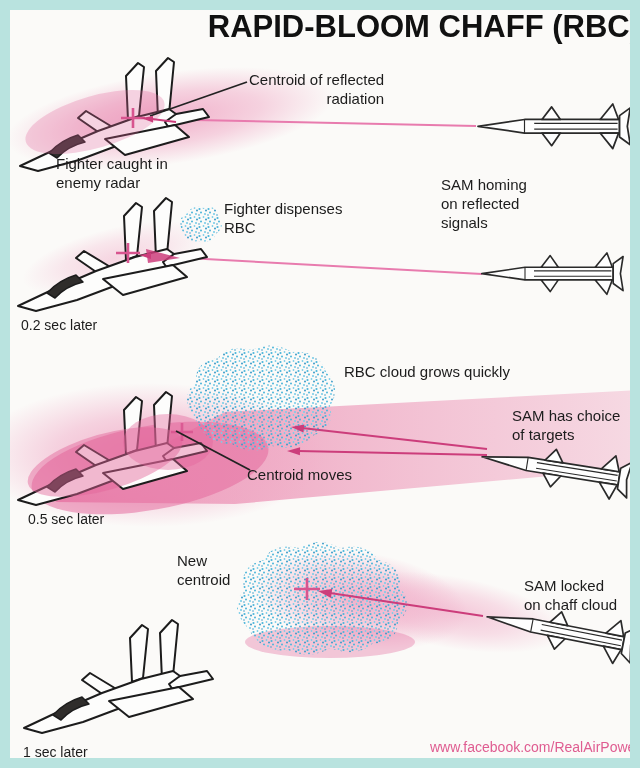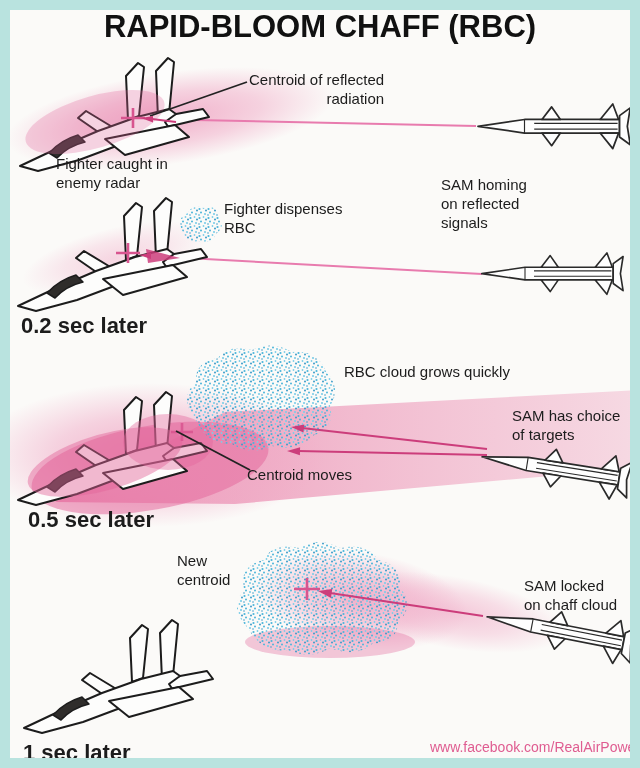--- a/index.html
+++ b/index.html
@@ -22,22 +22,22 @@
   .beam{stroke:var(--beam_pink);stroke-width:2;fill:none;}
   .marrow{stroke:var(--magenta);stroke-width:1.8;fill:none;}
   .mhead{fill:var(--magenta);stroke:none;}
   .plus{stroke:var(--plus_pink);stroke-width:2.6;fill:none;}
   .ptr{stroke:#222;stroke-width:1.8;fill:none;}
   .stopGlow{stop-color:var(--glow_pink);}
   .stopWedge{stop-color:var(--wedge_pink);}
   .deep{fill:var(--deep_pink);}
 
   .lbl{position:absolute;font-size:15px;line-height:19px;color:var(--ink);white-space:nowrap;}
-  .time{font-size:22px;font-weight:700;}
-  .page-title{position:absolute;left:0;top:9px;width:640px;text-align:center;
+  .time{font-size:14px;font-weight:400;}
+  .page-title{position:absolute;left:0;top:9px;width:640px;text-align:right;
     font-size:31px;font-weight:700;letter-spacing:0;color:#111;}
   .footer-url{position:absolute;left:0;top:739px;width:640px;text-align:right;
     font-size:14px;color:var(--footer_pink);}
   .frame{position:absolute;left:0;top:0;width:640px;height:768px;
     border:10px solid var(--border);pointer-events:none;z-index:10;}
 </style>
 </head>
 <body>
 
 <div class="stage-canvas">

